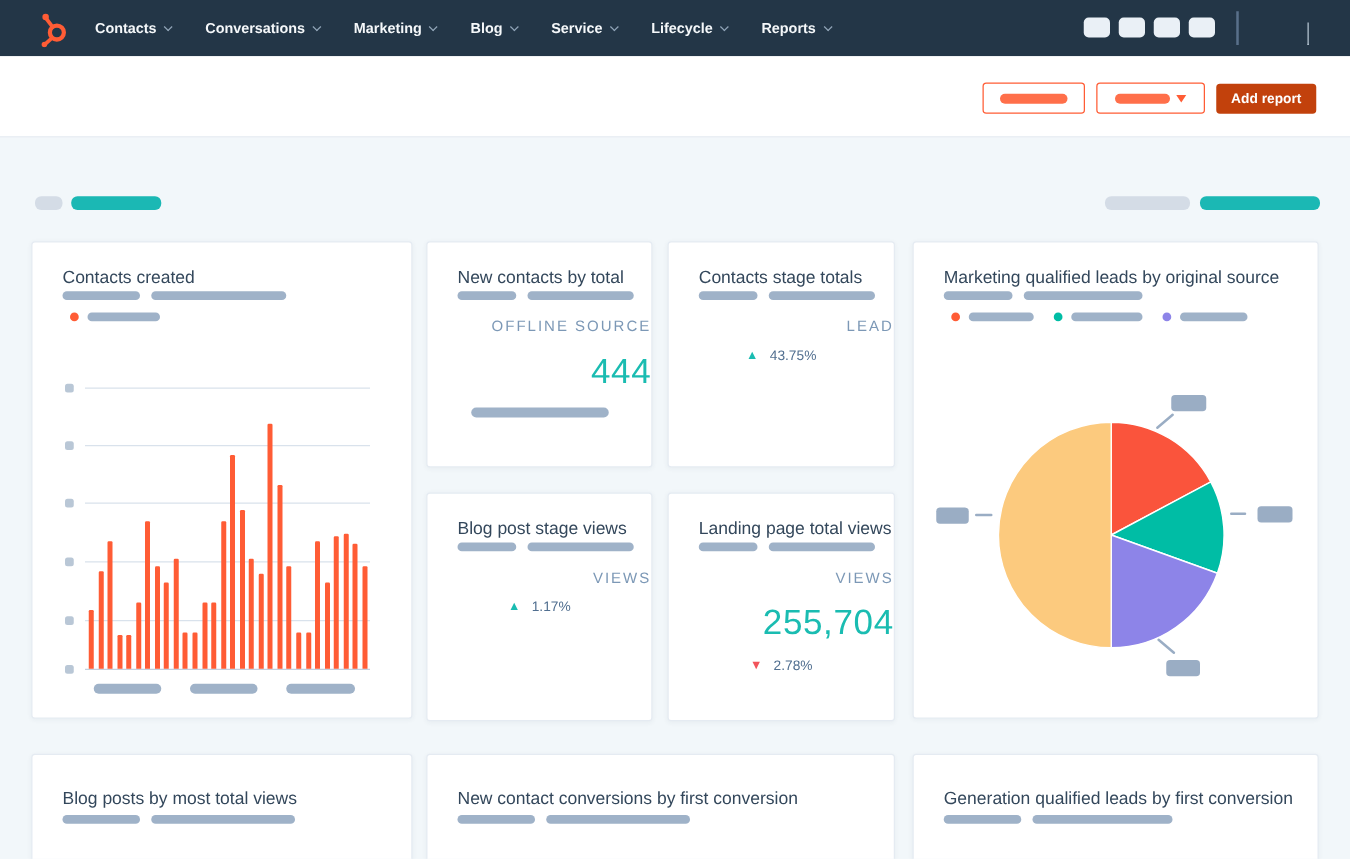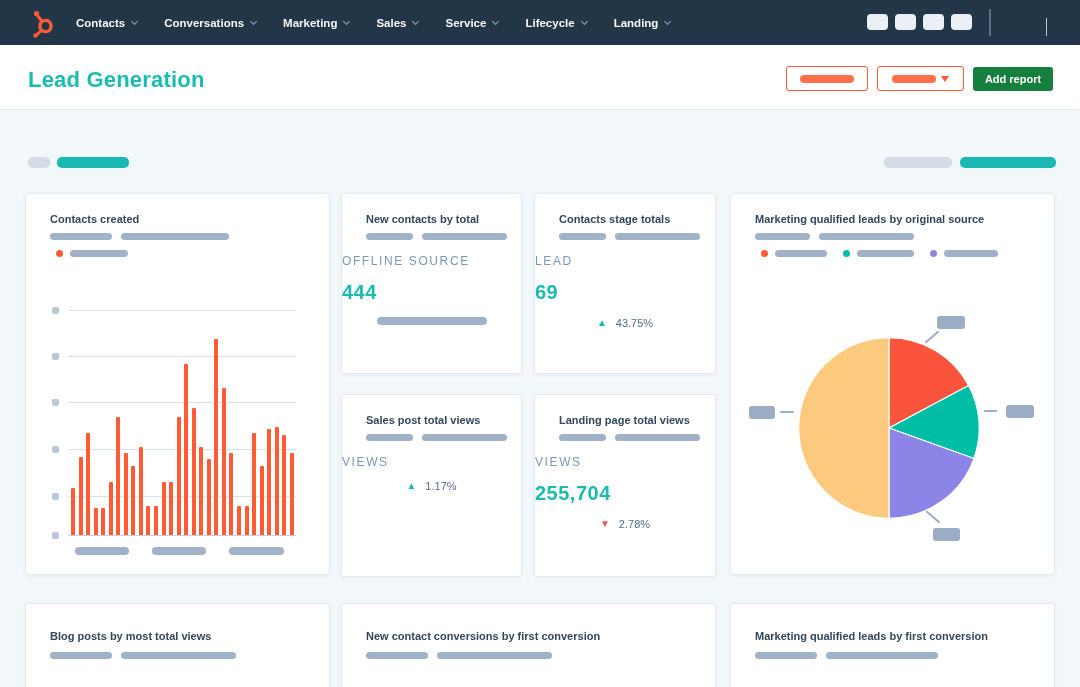--- a/index.html
+++ b/index.html
@@ -22,55 +22,55 @@
 
   
   .header { position:absolute; left:0; top:45px; width:1080px; height:65px; background:#ffffff; border-bottom:1px solid #e3eaf1; }
   .page-title { position:absolute; left:28px; top:22px; font-size:22px; font-weight:600; color:#1bbcb2; letter-spacing:.2px; }
   .hbtns { position:absolute; right:27px; top:21px; display:flex; gap:9px; align-items:center; }
   .btn-outline { width:82px; height:25px; border:1.5px solid #ff5c35; border-radius:3px; background:#fff; display:flex; align-items:center; justify-content:center; gap:5px; cursor:pointer; }
   .ph-pill { width:54px; height:8px; border-radius:4px; background:#ff6f4a; }
   .btn-outline.w87 { width:87px; }
   .btn-outline.w87 .ph-pill { width:44px; }
   .dn-tri { width:0; height:0; border-left:4.5px solid transparent; border-right:4.5px solid transparent; border-top:6px solid #ff5c35; }
-  .btn-solid { width:80px; height:24px; border:none; border-radius:3px; background:#15803d; color:#fff; font-size:11px; font-weight:bold; font-family:"Liberation Sans",sans-serif; cursor:pointer; }
+  .btn-solid { width:80px; height:24px; border:none; border-radius:3px; background:#c2410c; color:#fff; font-size:11px; font-weight:bold; font-family:"Liberation Sans",sans-serif; cursor:pointer; }
 
   
   .main { position:absolute; left:0; top:111px; width:1080px; height:576px; background:#f2f7fa; }
   .filter-left { position:absolute; left:28px; top:46px; display:flex; gap:7px; }
   .filter-right { position:absolute; left:884px; top:46px; display:flex; gap:8px; }
   .ph-gray { height:11px; border-radius:5px; background:#d4dce6; }
   .ph-teal { height:11px; border-radius:5px; background:#1bb8b4; }
 
   
   .card { position:absolute; background:#fff; border:1px solid #e5ebf2; border-radius:3px; box-shadow:0 1px 4px rgba(45,62,80,.05); }
   .cardA { left:25px; top:82px;  width:305px; height:382px; }
   .cardB { left:341px; top:82px; width:181px; height:181px; }
   .cardC { left:534px; top:82px; width:182px; height:181px; }
   .cardD { left:341px; top:283px; width:181px; height:183px; }
   .cardE { left:534px; top:283px; width:182px; height:183px; }
   .cardF { left:730px; top:82px; width:325px; height:382px; }
   .cardG { left:25px; top:492px; width:305px; height:130px; }
   .cardH { left:341px; top:492px; width:375px; height:130px; }
   .cardI { left:730px; top:492px; width:325px; height:130px; }
 
-  .ctitle { position:absolute; left:24px; top:19px; font-size:11px; font-weight:bold; color:#33475b; white-space:nowrap; }
+  .ctitle { position:absolute; left:24px; top:19px; font-size:14px; font-weight:normal; color:#33475b; white-space:nowrap; }
   .cardG .ctitle, .cardH .ctitle, .cardI .ctitle { top:26px; }
   .sub-pills { position:absolute; left:24px; top:39px; display:flex; gap:9px; }
   .cardG .sub-pills, .cardH .sub-pills, .cardI .sub-pills { top:48px; }
   .pill { height:7px; border-radius:4px; background:#9fb2c8; }
 
   .legend { position:absolute; left:30px; top:56px; display:flex; gap:16px; align-items:center; }
   .legend-item { display:flex; align-items:center; gap:7px; }
   .dot { width:7px; height:7px; border-radius:50%; }
 
   
-  .metric-body { position:absolute; left:0; top:60px; width:100%; text-align:left; }
+  .metric-body { position:absolute; left:0; top:60px; width:100%; text-align:right; }
   .metric-cat { font-size:12px; letter-spacing:1.6px; color:#7c98b6; margin-bottom:11px; }
-  .metric-val { font-size:20px; font-weight:bold; color:#1abcb1; letter-spacing:.5px; margin-bottom:13px;margin-top:13px; }
+  .metric-val { font-size:28px; font-weight:normal; color:#1abcb1; letter-spacing:.5px; margin-bottom:13px;margin-top:13px; }
   .metric-pill { width:110px; height:8px; border-radius:4px; background:#9fb2c8; margin:4px auto 0; }
   .delta { display:flex; align-items:center; justify-content:center; gap:9px; font-size:11px; color:#516f90; }
   .tri { font-size:10px; line-height:10px; }
   .tri.up { color:#1abcb1; }
   .tri.down { color:#f2545b; }
 
   
   .chart-wrap { position:absolute; left:0; bottom:0; width:100%; height:100%; }
   .grid { position:absolute; left:42px; bottom:38px; width:228px; height:240px; }
   .gline { position:absolute; left:0; width:100%; height:1px; background:#d9e2ec; }
@@ -108,50 +108,49 @@
         </div>
         <div class="nav-item">
           <span>Conversations</span>
           <span class="chev"></span>
         </div>
         <div class="nav-item">
           <span>Marketing</span>
           <span class="chev"></span>
         </div>
         <div class="nav-item">
-          <span>Sales</span>
+          <span>Blog</span>
           <span class="chev"></span>
         </div>
         <div class="nav-item">
           <span>Service</span>
           <span class="chev"></span>
         </div>
         <div class="nav-item">
           <span>Lifecycle</span>
           <span class="chev"></span>
         </div>
         <div class="nav-item">
-          <span>Landing</span>
+          <span>Reports</span>
           <span class="chev"></span>
         </div>
       </div>
     <div class="nav-right">
       <div class="nav-sqs">
           <div class="nav-sq"></div>
           <div class="nav-sq"></div>
           <div class="nav-sq"></div>
           <div class="nav-sq"></div>
         </div>
       <div class="nav-div"></div>
       <div class="nav-caret"><span class="chev"></span></div>
     </div>
   </nav>
 
   <header class="header">
-    <h1 class="page-title">Lead Generation</h1>
     <div class="hbtns">
       <div class="btn-outline">
           <span class="ph-pill"></span>
         </div>
       <div class="btn-outline w87">
           <span class="ph-pill"></span>
           <span class="dn-tri"></span>
         </div>
       <button class="btn-solid">Add report</button>
     </div>
@@ -251,30 +250,29 @@
     </section>
 
     <section class="card cardC">
       <h2 class="ctitle">Contacts stage totals</h2>
       <div class="sub-pills">
         <span class="pill" style="width:47px"></span>
         <span class="pill" style="width:85px"></span>
       </div>
       <div class="metric-body">
         <div class="metric-cat">LEAD</div>
-        <div class="metric-val">69</div>
         <div class="delta">
           <span class="tri up">▲</span>
           <span>43.75%</span>
         </div>
       </div>
     </section>
 
     <section class="card cardD">
-      <h2 class="ctitle">Sales post total views</h2>
+      <h2 class="ctitle">Blog post stage views</h2>
       <div class="sub-pills">
         <span class="pill" style="width:47px"></span>
         <span class="pill" style="width:85px"></span>
       </div>
       <div class="metric-body">
         <div class="metric-cat">VIEWS</div>
         <div class="delta">
           <span class="tri up">▲</span>
           <span>1.17%</span>
         </div>
@@ -343,21 +341,21 @@
 
     <section class="card cardH">
       <h2 class="ctitle">New contact conversions by first conversion</h2>
       <div class="sub-pills">
         <span class="pill" style="width:62px"></span>
         <span class="pill" style="width:115px"></span>
       </div>
     </section>
 
     <section class="card cardI">
-      <h2 class="ctitle">Marketing qualified leads by first conversion</h2>
+      <h2 class="ctitle">Generation qualified leads by first conversion</h2>
       <div class="sub-pills">
         <span class="pill" style="width:62px"></span>
         <span class="pill" style="width:112px"></span>
       </div>
     </section>
 
   </div>
 </div>
 
 </body></html>

